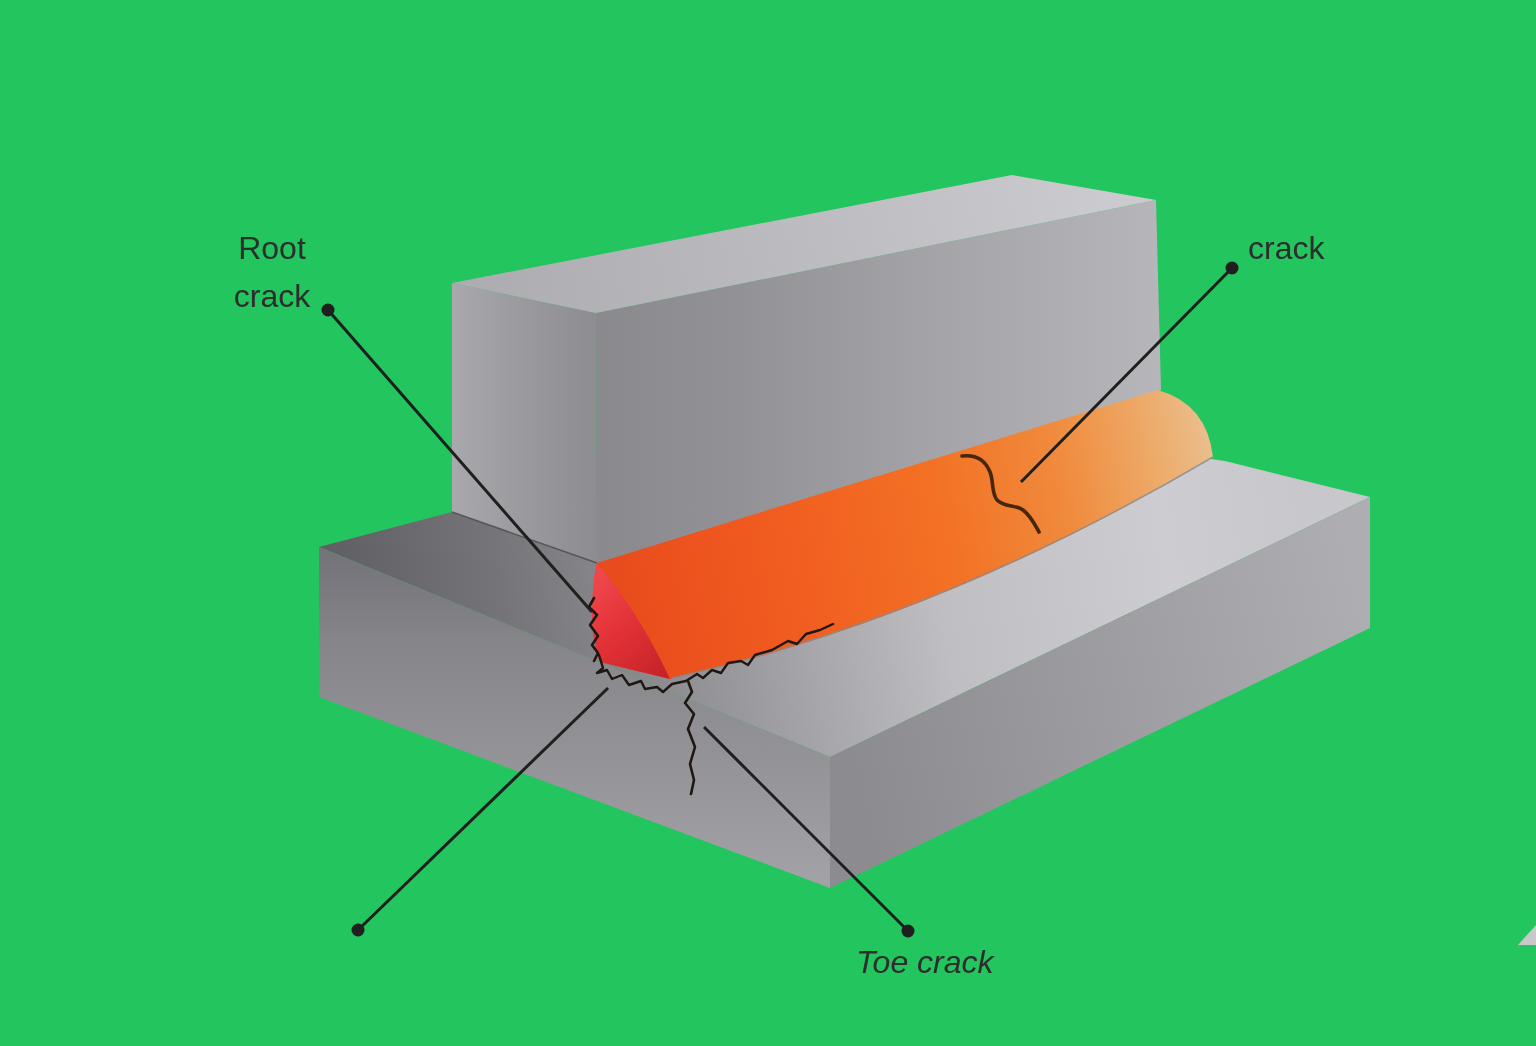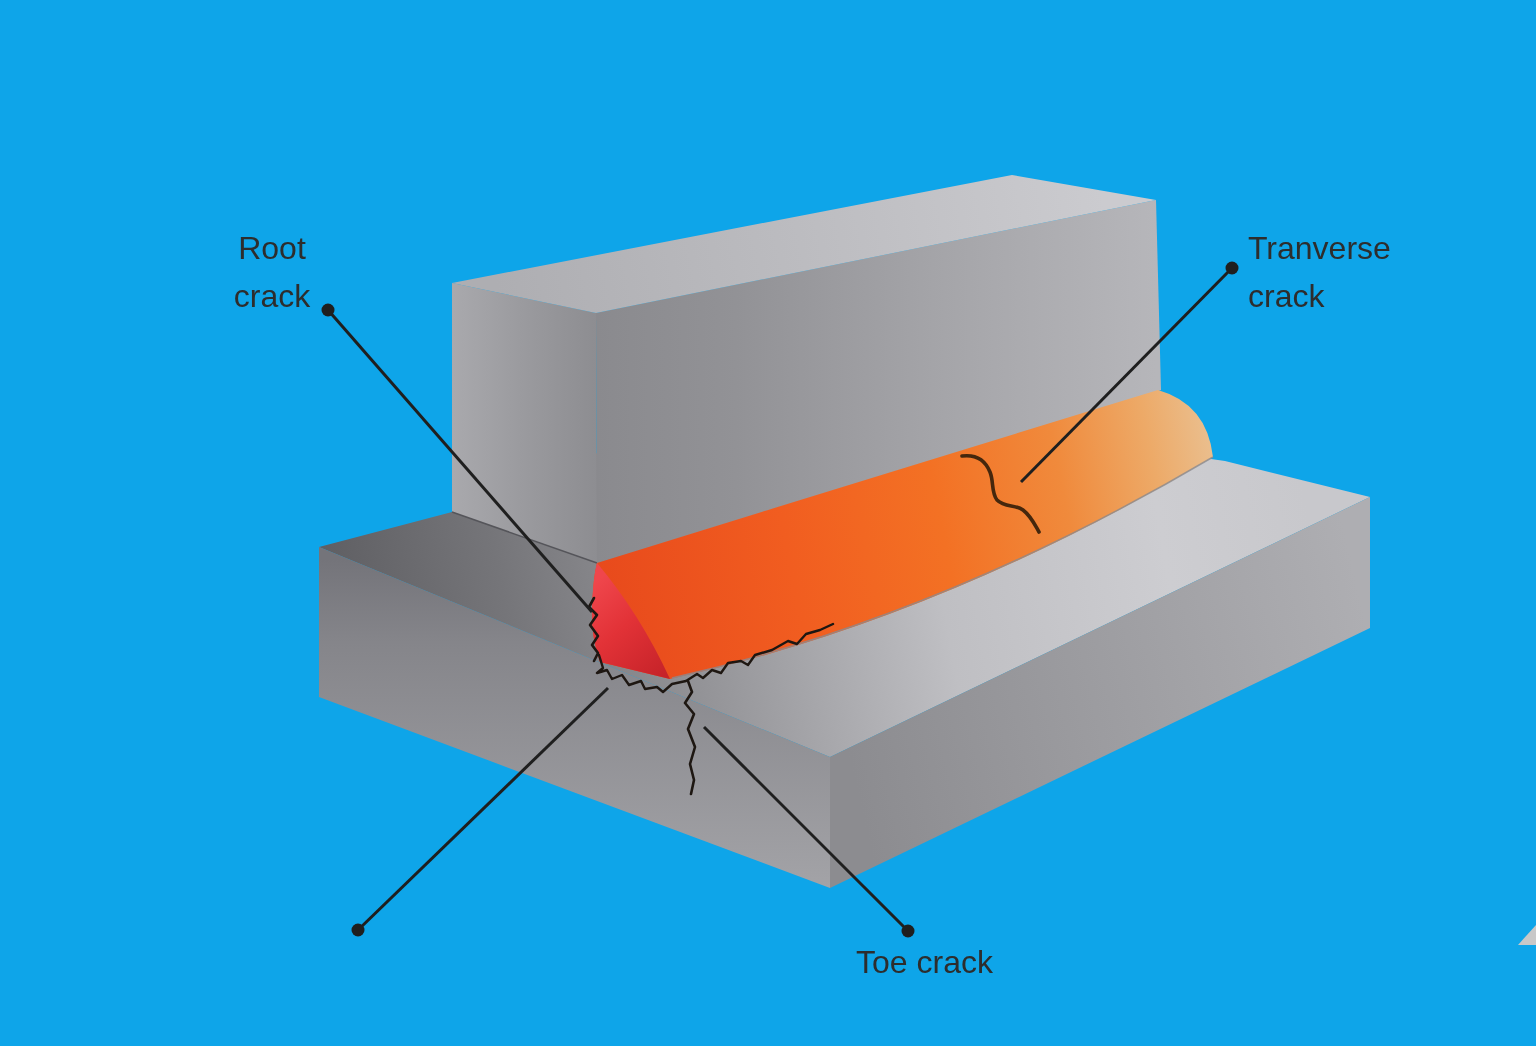--- a/index.html
+++ b/index.html
@@ -1,19 +1,19 @@
 <!DOCTYPE html>
 <html><head>
 <meta charset="utf-8">
 <style>
   html,body{margin:0;padding:0;}
   .stage{
     position:relative;
     width:1536px;height:1046px;
-    background:#0ea5e9;
+    background:#22c55e;
     overflow:hidden;
     font-family:"Liberation Sans", sans-serif;
   }
   .stage svg{position:absolute;left:0;top:0;}
   .lbl{
     position:absolute;
     color:#2d2d2d;
     font-size:32px;
     line-height:48px;
     white-space:nowrap;
@@ -109,20 +109,19 @@
 
     <polygon points="1536,925 1536,945 1518,945" fill="#c8c8c8"></polygon>
   </svg>
 
   <div class="lbl center" style="left:172px; top:224px; width:200px;">
     <div>Root</div>
     <div>crack</div>
   </div>
 
   <div class="lbl" style="left:1248px; top:224px;">
-    <div>Tranverse</div>
     <div>crack</div>
   </div>
 
 
-  <div class="lbl" style="left:856px; top:938px;">Toe crack</div>
+  <div class="lbl" style="left:856px; top:938px;font-style:italic;">Toe crack</div>
 
 </div>
 
 </body></html>

